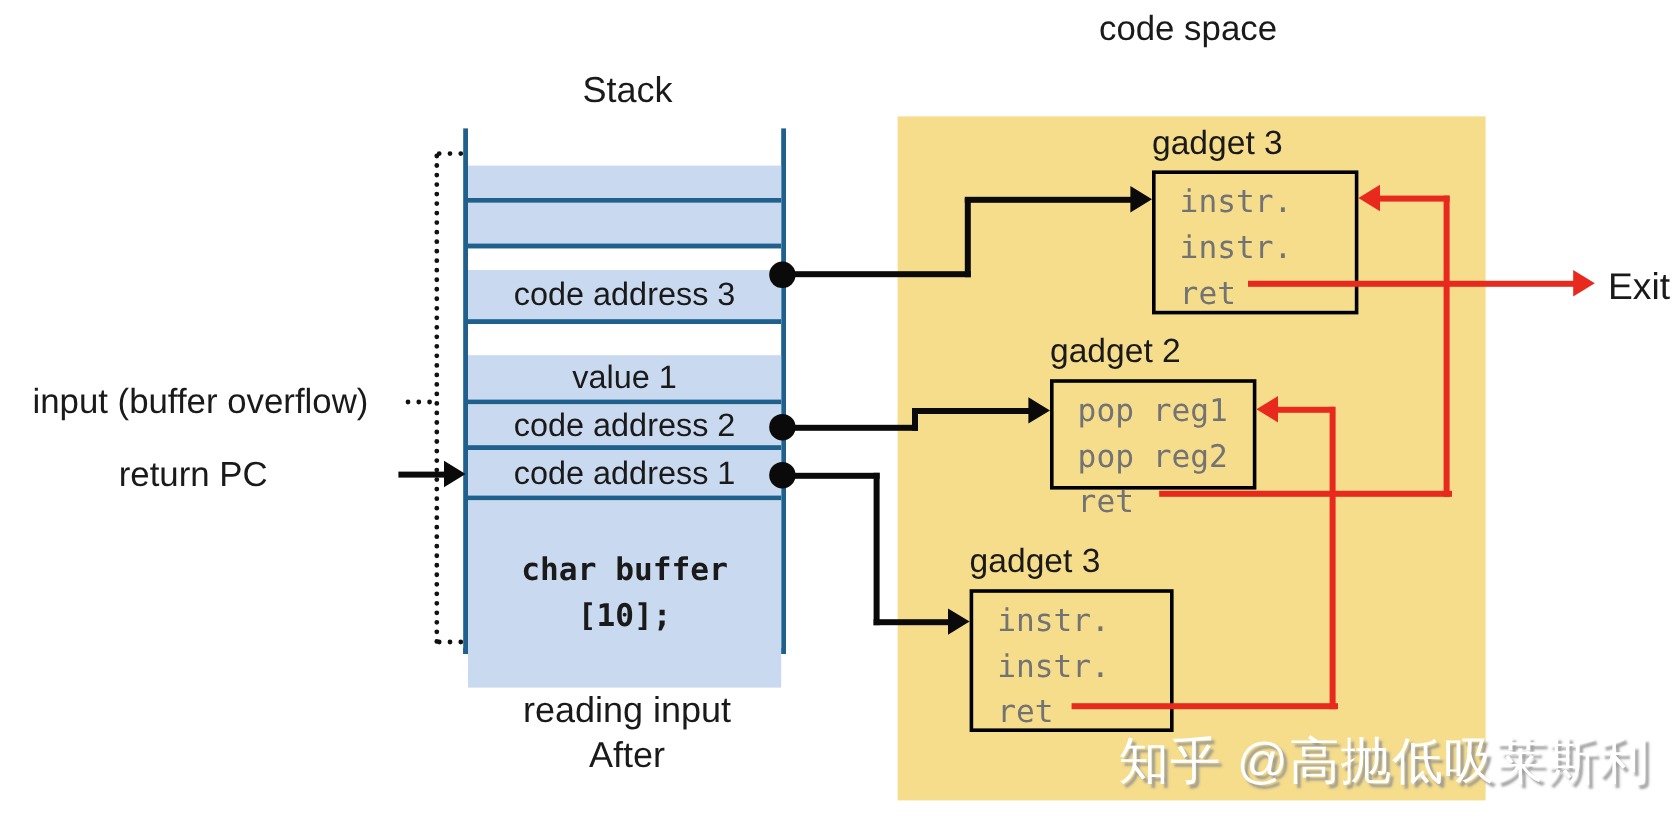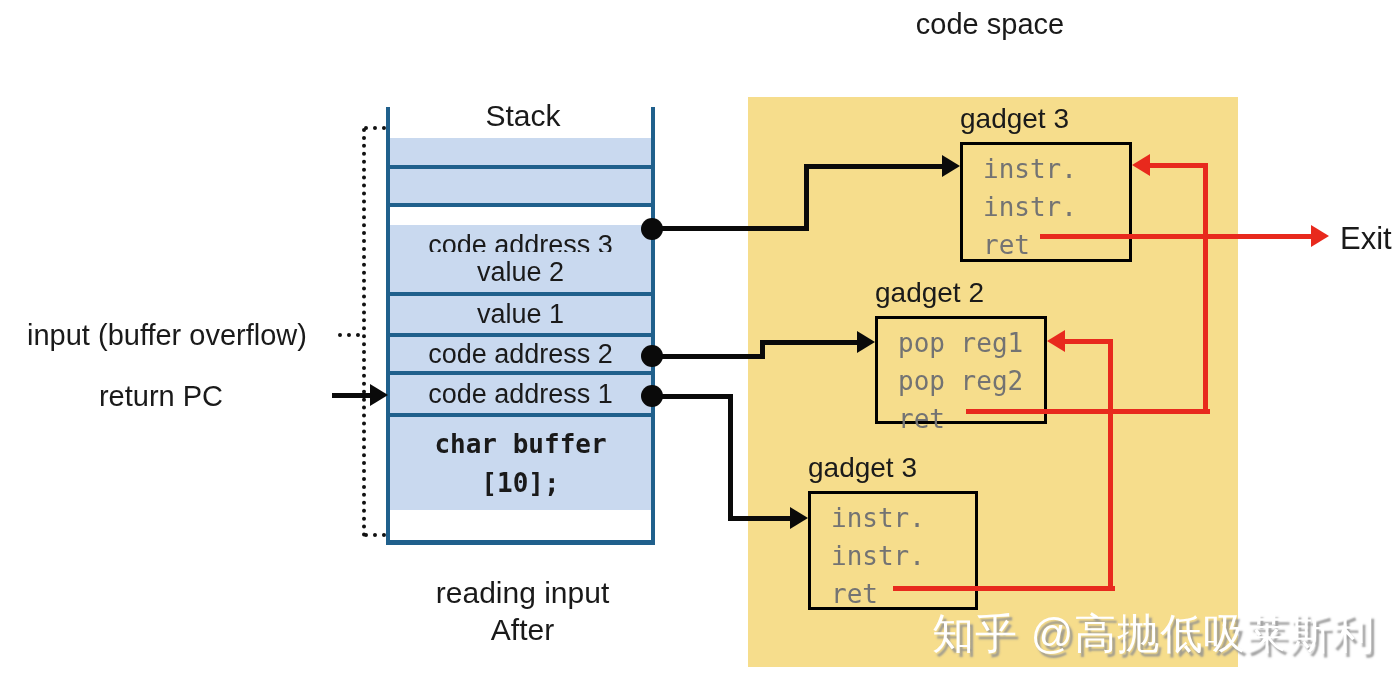--- a/index.html
+++ b/index.html
@@ -78,40 +78,39 @@
     letter-spacing:1px;
   }
 </style>
 </head>
 <body>
 
 <div id="canvas">
 
   <div id="code-space" class="abs"></div>
 
-  <div class="abs label center" style="left:420px;top:59px;width:206px;font-size:30px;margin-top:40px;">Stack</div>
+  <div class="abs label center" style="left:420px;top:59px;width:206px;font-size:30px;">Stack</div>
 
   <div class="abs label center" style="left:770px;top:6px;width:440px;font-size:29px;line-height:37px;">
     <div>code space</div>
   </div>
 
   <div class="abs label center" style="left:400px;top:574px;width:245px;font-size:30px;line-height:37px;">
     <div>reading input</div>
     <div>After</div>
   </div>
 
   <div id="stack-walls" class="abs">
     <div class="stack-row abs" style="top:31px;height:27px;"></div>
     <div class="stack-row abs" style="top:62px;height:34px;"></div>
     <div class="stack-row abs" style="top:118px;height:41px;">code address 3</div>
-    <div class="stack-row abs" style="top:145px;height:40px;">value 2</div>
     <div class="stack-row abs" style="top:189px;height:37px;">value 1</div>
     <div class="stack-row abs" style="top:230px;height:34px;">code address 2</div>
     <div class="stack-row abs" style="top:268px;height:38px;">code address 1</div>
-    <div class="stack-row abs" id="row-buffer" style="top:310px;height:93px;">
+    <div class="stack-row abs" id="row-buffer" style="top:310px;height:156px;">
       <div>char buffer</div>
       <div>[10];</div>
     </div>
   </div>
 
   <div class="abs dotv" style="left:362px;top:128px;height:409px;"></div>
   <div class="abs doth" style="left:364px;top:126px;width:22px;"></div>
   <div class="abs doth" style="left:364px;top:533px;width:22px;"></div>
   <div class="abs doth" style="left:338px;top:333px;width:22px;"></div>
 
@@ -141,21 +140,21 @@
   <div class="abs ah-r" style="left:790px;top:507px;"></div>
 
   <div class="abs gadget-label" style="left:960px;top:103px;width:172px;">gadget 3</div>
   <div class="abs gadget-box" style="left:960px;top:142px;width:172px;height:120px;">
     <div>instr.</div>
     <div>instr.</div>
     <div>ret</div>
   </div>
 
   <div class="abs gadget-label" style="left:875px;top:277px;width:172px;">gadget 2</div>
-  <div class="abs gadget-box" style="left:875px;top:316px;width:172px;height:108px;">
+  <div class="abs gadget-box" style="left:875px;top:316px;width:172px;height:92px;">
     <div>pop reg1</div>
     <div>pop reg2</div>
     <div>ret</div>
   </div>
 
   <div class="abs gadget-label" style="left:808px;top:452px;width:170px;">gadget 3</div>
   <div class="abs gadget-box" style="left:808px;top:491px;width:170px;height:119px;">
     <div>instr.</div>
     <div>instr.</div>
     <div>ret</div>

